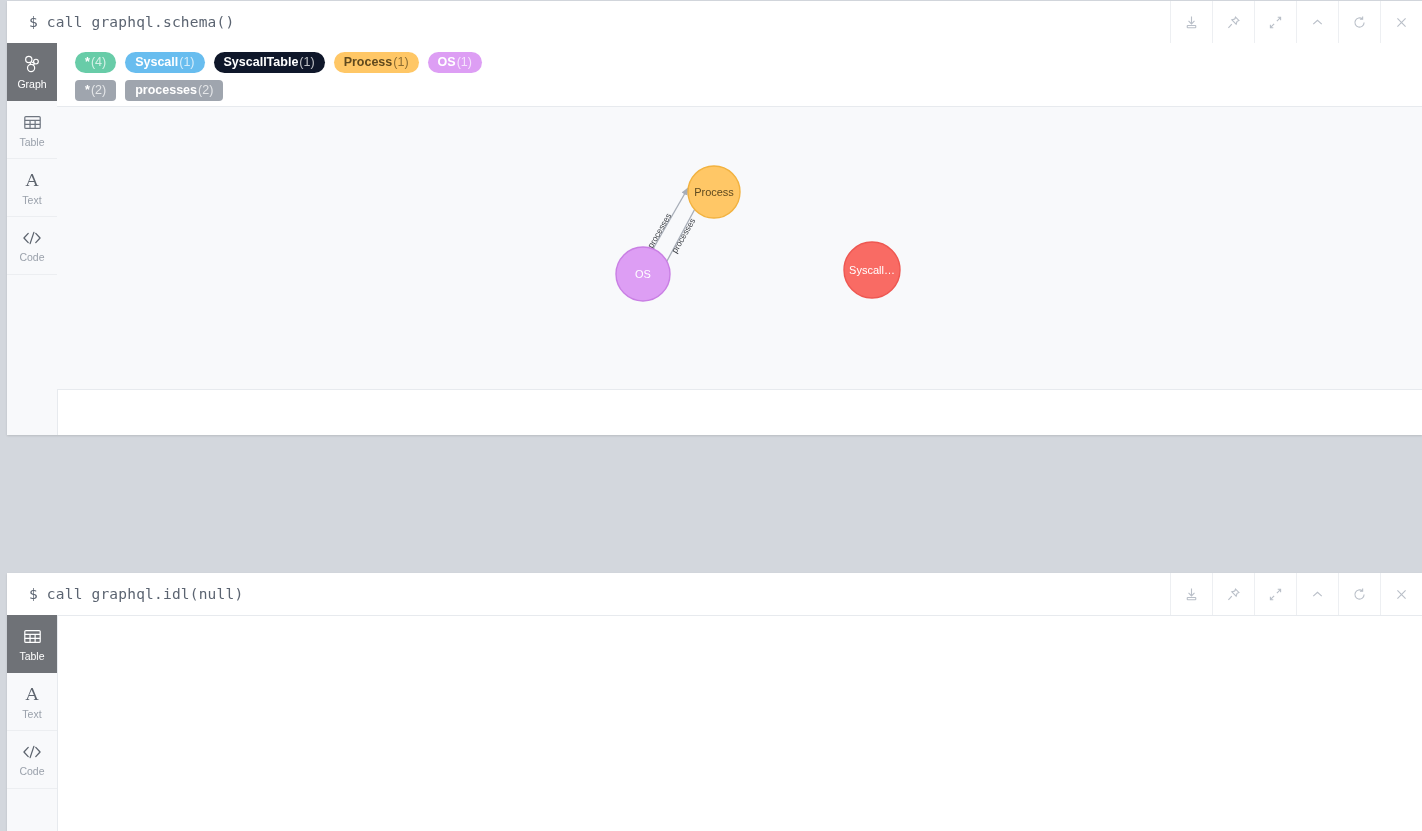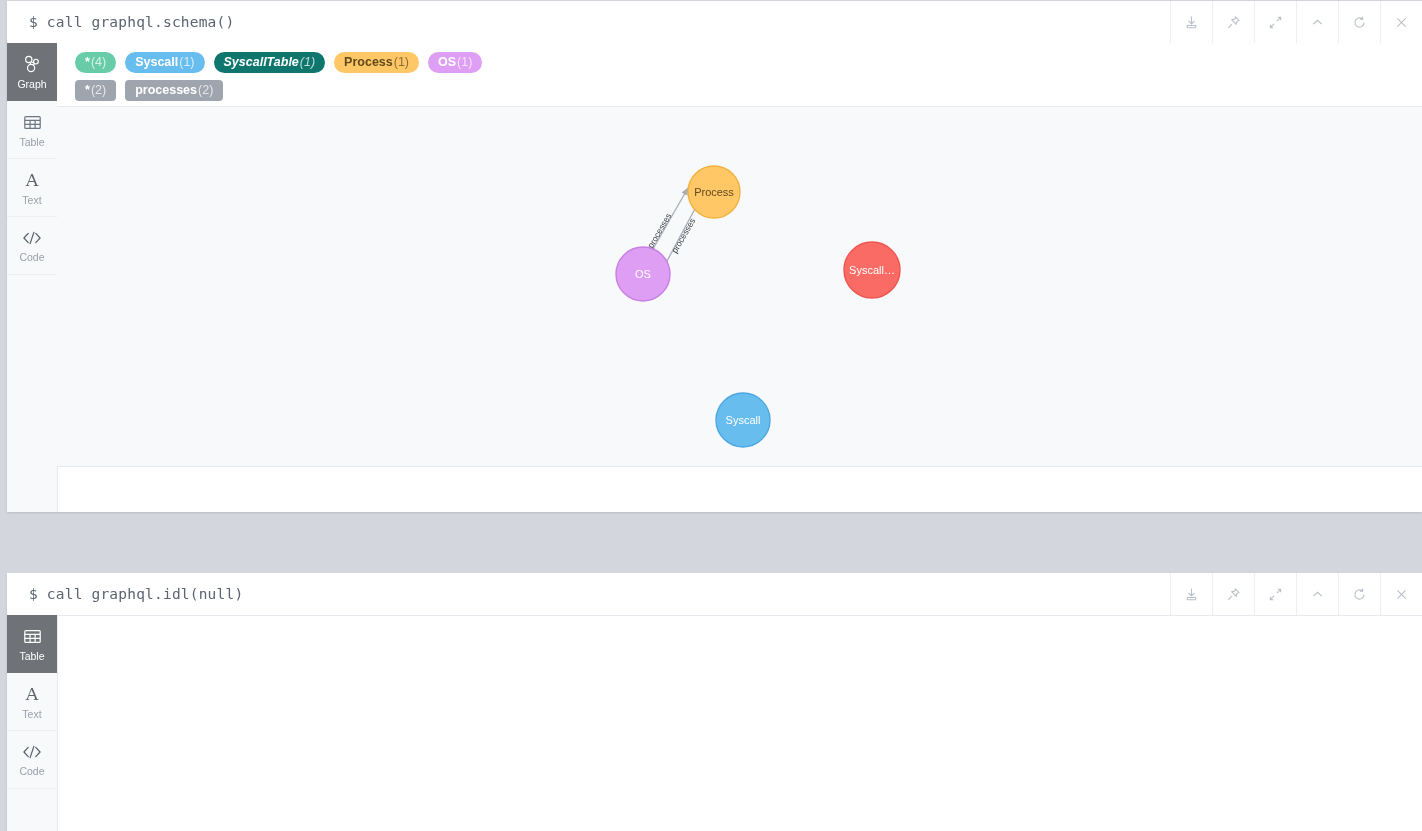--- a/index.html
+++ b/index.html
@@ -91,21 +91,21 @@
     padding:6px 0 10px 0;border-bottom:1px solid #e9ebee;
   }
   .tbl td{
     text-align:left;font-size:13.5px;color:#6b727d;font-weight:normal;
     padding:10px 0 10px 0;border-bottom:1px solid #e9ebee;
   }
 </style>
 </head>
 <body>
 
-<div class="frame" style="left:7px;top:1px;width:1415px;height:511px;">
+<div class="frame" style="left:7px;top:1px;width:1415px;height:434px;">
 
   <div class="cmdbar">
     <div class="cmdtext">$ call graphql.schema()</div>
     <div class="cmdicons">
       <div class="icobtn">
         <svg width="17" height="17" viewBox="0 0 20 20" fill="none" stroke="#b9bfc8" stroke-width="1.3">
           <path d="M10 3v8M6.5 8.2L10 11.6l3.5-3.4"></path>
             <rect x="5" y="13.6" width="10" height="2.6" rx="0.6"></rect>
         </svg>
       </div>
@@ -176,21 +176,21 @@
   <div class="chipzone">
     <div class="chiprow">
       <span class="chip" style="background:#68cca8;color:#ffffff;">
         <span class="nm">*</span>
           <span class="ct">(4)</span>
       </span>
       <span class="chip" style="background:#68bdef;color:#ffffff;">
         <span class="nm">Syscall</span>
           <span class="ct">(1)</span>
       </span>
-      <span class="chip" style="background:#0f766e;color:#ffffff;font-style:italic;">
+      <span class="chip" style="background:#0f172a;color:#ffffff;">
         <span class="nm">SyscallTable</span>
           <span class="ct">(1)</span>
       </span>
       <span class="chip" style="background:#ffc766;color:#604a1e;">
         <span class="nm">Process</span>
           <span class="ct">(1)</span>
       </span>
       <span class="chip" style="background:#dd9ef4;color:#ffffff;">
         <span class="nm">OS</span>
           <span class="ct">(1)</span>

